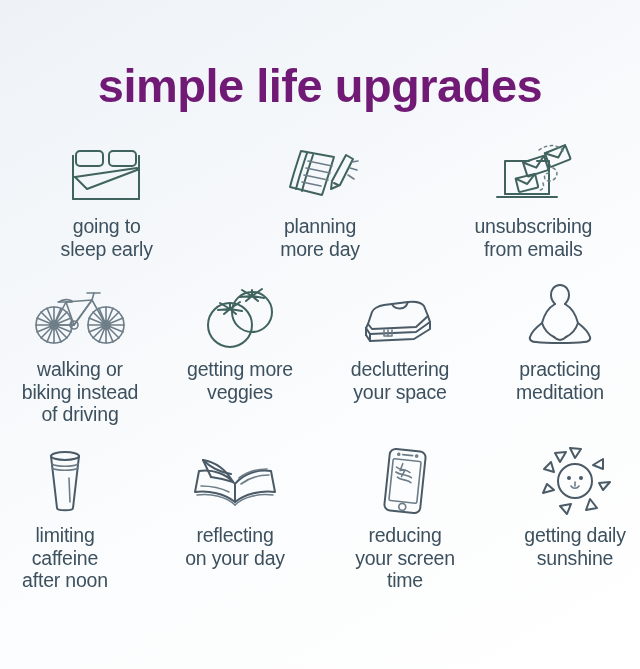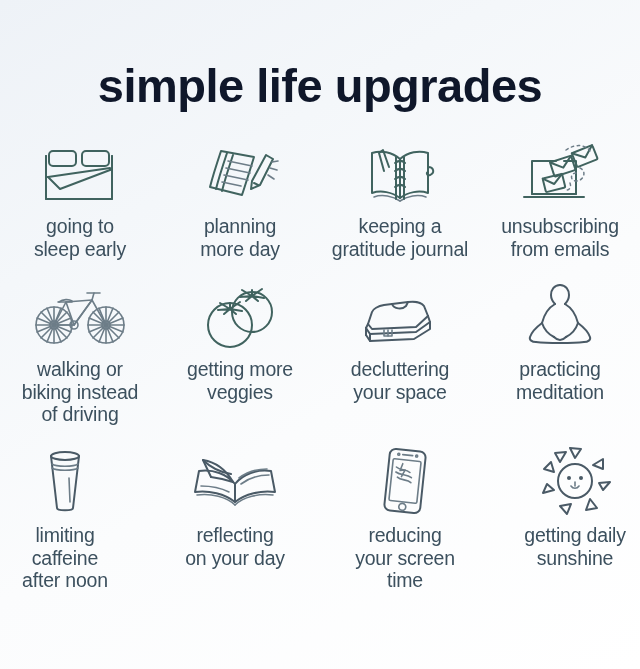--- a/index.html
+++ b/index.html
@@ -22,21 +22,21 @@
     display: flex;
     flex-direction: column;
     align-items: center;
     padding-top: 62px;
   }
 
   .title {
     font-size: 47px;
     font-weight: 700;
     letter-spacing: -0.5px;
-    color: #0f172a;
+    color: #701a75;
     line-height: 1;
     margin-bottom: 26px;
     white-space: nowrap;
   }
 
   .grid {
     width: 640px;
     display: flex;
     flex-direction: column;
     gap: 4px;
@@ -156,40 +156,20 @@
             <path class="stroke-teal" d="M60 46 L64 48"></path>
             <path class="stroke-thin" d="M76 31 L83 33"></path>
             <path class="stroke-thin" d="M74 38 L80 42"></path>
             <path class="stroke-thin" d="M78 25 L84 24"></path>
           </svg>
         </div>
         <div class="label">planning
 more day</div>
       </div>
 
-      <div class="cell">
-        <div class="icon-box">
-          <svg width="92" height="72" viewBox="0 0 92 72">
-            <path class="stroke-teal" d="M46 22 C38 15 27 13 18 16 L18 56 C27 53 38 55 46 61 Z"></path>
-            <path class="stroke-teal" d="M46 22 C54 15 65 13 74 16 L74 56 C65 53 54 55 46 61 Z"></path>
-            <path class="stroke-thin" d="M20 60 C28 57 39 59 46 64"></path>
-            <path class="stroke-thin" d="M72 60 C64 57 53 59 46 64"></path>
-            <path class="stroke-teal" d="M42 20 L42 62"></path>
-            <path class="stroke-teal" d="M50 20 L50 62"></path>
-            <path class="stroke-teal" d="M41 26 C45 23 48 23 51 26"></path>
-            <path class="stroke-teal" d="M41 34 C45 31 48 31 51 34"></path>
-            <path class="stroke-teal" d="M41 42 C45 39 48 39 51 42"></path>
-            <path class="stroke-teal" d="M41 50 C45 47 48 47 51 50"></path>
-            <path class="stroke-teal" d="M30 34 L25 16 L29 13 L35 30"></path>
-            <path class="stroke-teal" d="M74 30 C80 30 81 36 76 38 C73 39 72 36 74 35"></path>
-          </svg>
-        </div>
-        <div class="label">keeping a
-gratitude journal</div>
-      </div>
 
       <div class="cell">
         <div class="icon-box">
           <svg width="92" height="72" viewBox="0 0 92 72">
             <path class="stroke-teal" d="M18 24 L18 57 M18 24 L42 24 M50 24 L62 24 L62 57"></path>
             <path class="stroke-teal" d="M10 60 L70 60"></path>
             <path class="stroke-teal" d="M18 57 L62 57"></path>
             <g transform="rotate(-18 48 30)">
               <rect class="stroke-teal" x="38" y="22" width="22" height="15" rx="1.5"></rect>
               <path class="stroke-teal" d="M38 22 L49 31 L60 22"></path>

